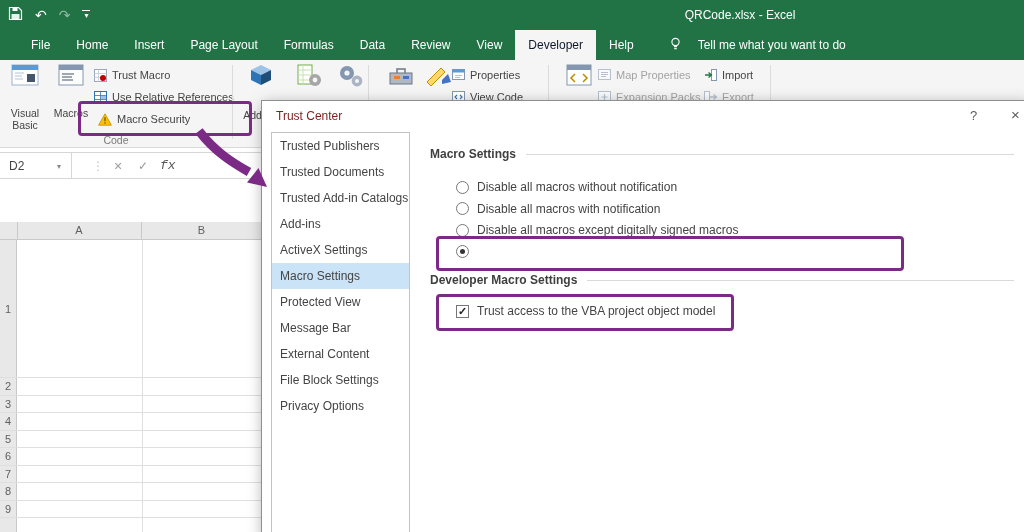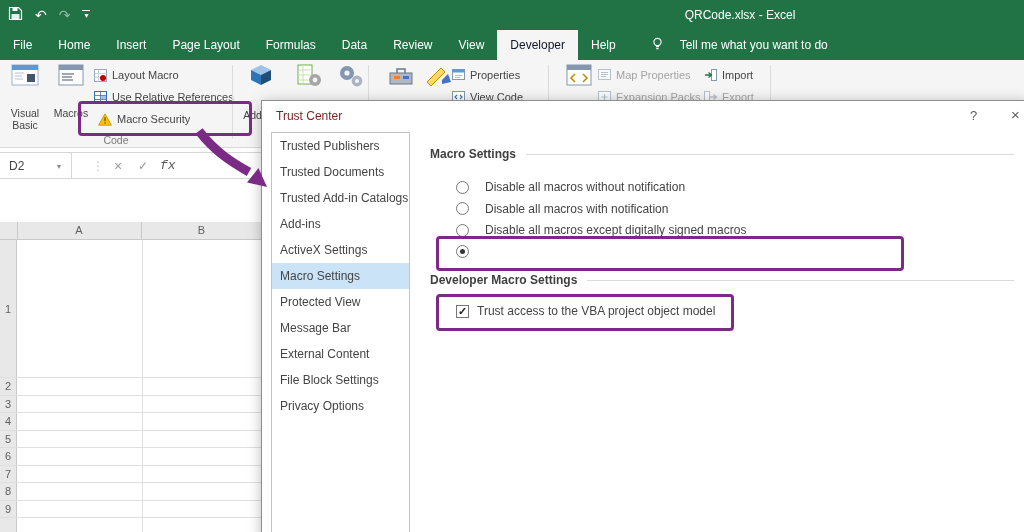--- a/index.html
+++ b/index.html
@@ -10,21 +10,21 @@
   .qat{position:absolute;left:8px;top:3px;height:24px;display:flex;align-items:center;gap:12px;color:#fff;}
   .qat .glyph{font-size:14px;line-height:1;color:#fff;}
   .qat .dimg{opacity:.5;}
   .qat-custom{display:flex;flex-direction:column;align-items:center;line-height:1;}
   .qat-custom .bar{width:8px;height:0;border-top:1.5px solid #fff;margin-bottom:1px;}
   .qat-custom .car{font-size:8px;color:#fff;}
   .app-title{position:absolute;left:610px;top:0;width:260px;line-height:30px;text-align:center;
              font-size:12px;color:#fff;white-space:nowrap;}
   
   .tabrow{position:absolute;left:0;top:30px;width:100%;height:30px;background:#217346;
-          display:flex;align-items:stretch;padding-left:0;box-sizing:border-box;}
+          display:flex;align-items:stretch;padding-left:18px;box-sizing:border-box;}
   .tab{padding:0 13px;display:flex;align-items:center;font-size:12px;color:#fff;white-space:nowrap;}
   .tab.active{background:#f5f5f5;color:#0f172a;}
   .tellme{display:flex;align-items:center;gap:16px;margin-left:22px;font-size:12px;color:#fff;white-space:nowrap;}
   
   .ribbon{position:absolute;left:0;top:60px;width:100%;height:88px;background:#f5f5f5;
           border-bottom:1px solid #d9d9d9;box-sizing:border-box;}
   .bigbtn{position:absolute;top:2px;width:46px;display:flex;flex-direction:column;align-items:center;gap:12px;}
   .bigbtn .lbl{font-size:10.5px;line-height:12px;color:#444;text-align:center;margin-top:3px;width:44px;}
   .smallrow{position:absolute;height:18px;display:flex;align-items:center;gap:5px;font-size:11px;color:#444;white-space:nowrap;}
   .smallrow.dim{color:#a3a3a3;}
@@ -66,21 +66,21 @@
   .dlg-close{position:absolute;left:749px;top:5px;font-size:15px;color:#5d5d5d;}
   .dlg-side{position:absolute;left:9px;top:31px;width:139px;height:408px;background:#fff;
             border:1px solid #c3c3c3;box-sizing:border-box;font-size:12px;color:#444;overflow:hidden;}
   .dlg-item{height:26px;line-height:26px;padding-left:8px;white-space:nowrap;}
   .dlg-item.selected{background:#cbe3f6;}
   .dlg-main{position:absolute;left:160px;top:32px;right:10px;bottom:0;font-size:12px;color:#444;}
   .sect{position:absolute;left:8px;right:2px;display:flex;align-items:center;gap:10px;
         font-weight:bold;color:#3f3f3f;}
   .sect::after{content:"";flex:1;height:1px;background:#d9d9d9;}
   .sect1{top:14px;} .sect2{top:140px;}
-  .opt{position:absolute;left:34px;display:flex;align-items:center;gap:16px;height:18px;white-space:nowrap;}
+  .opt{position:absolute;left:34px;display:flex;align-items:center;gap:8px;height:18px;white-space:nowrap;}
   .opt1{top:45px;}.opt2{top:66.5px;}.opt3{top:88px;}.opt4{top:109.5px;}
   .chk-row{position:absolute;left:34px;top:169px;display:flex;align-items:center;gap:8px;height:18px;white-space:nowrap;}
   .radio{width:13px;height:13px;border:1px solid #767676;border-radius:50%;background:#fff;position:relative;flex:none;box-sizing:border-box;}
   .radio.sel::after{content:"";position:absolute;left:3px;top:3px;width:5px;height:5px;border-radius:50%;background:#333;}
   .checkbox{width:13px;height:13px;border:1px solid #767676;background:#fff;flex:none;box-sizing:border-box;
             display:flex;align-items:center;justify-content:center;font-size:11px;font-weight:bold;color:#222;line-height:1;}
   
   .ann{position:absolute;border:3px solid #7b2b85;border-radius:4px;z-index:10;pointer-events:none;}
   #ann-sec{left:78px;top:101px;width:168px;height:29px;}
   #ann-enable{left:436px;top:236px;width:462px;height:29px;}
@@ -157,21 +157,21 @@
       <span class="lbl">Macros</span>
     </div>
     <div class="smallrow" style="left:94px;top:6px">
       <span class="ic">
         <svg width="13" height="13" viewBox="0 0 13 13">
             <rect x=".5" y=".5" width="12" height="12" fill="#fff" stroke="#9aa7b8"></rect>
             <path d="M.5 4.5h12M.5 8.5h12M4.5 .5v12" stroke="#c9d2dd"></path>
             <circle cx="9" cy="9" r="3" fill="#c00000"></circle>
           </svg>
       </span>
-      <span>Layout Macro</span>
+      <span>Trust Macro</span>
     </div>
     <div class="smallrow" style="left:94px;top:28px">
       <span class="ic">
         <svg width="13" height="13" viewBox="0 0 13 13">
             <rect x=".5" y=".5" width="12" height="12" fill="#fff" stroke="#2e75b6"></rect>
             <path d="M.5 4.5h12M.5 8.5h12M6.5 .5v12" stroke="#2e75b6" stroke-width=".8"></path>
             <rect x="7" y="5" width="5" height="3" fill="#9dc3e6"></rect>
           </svg>
       </span>
       <span>Use Relative References</span>

